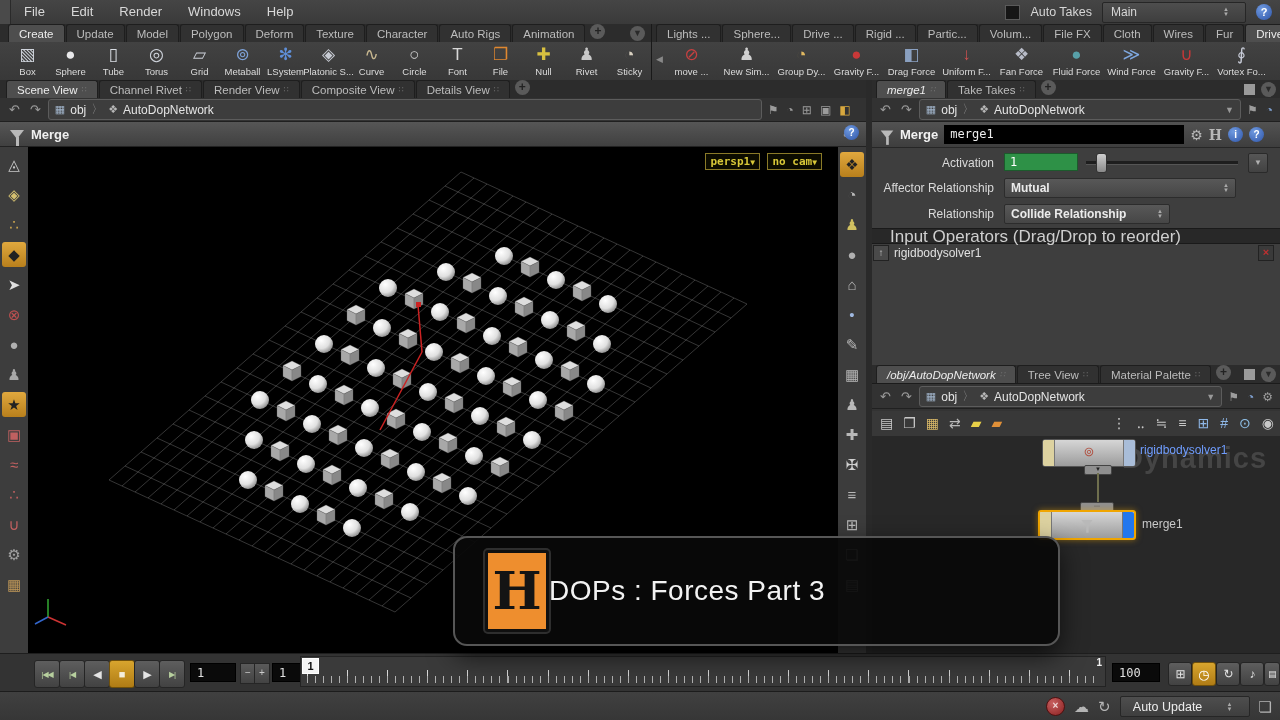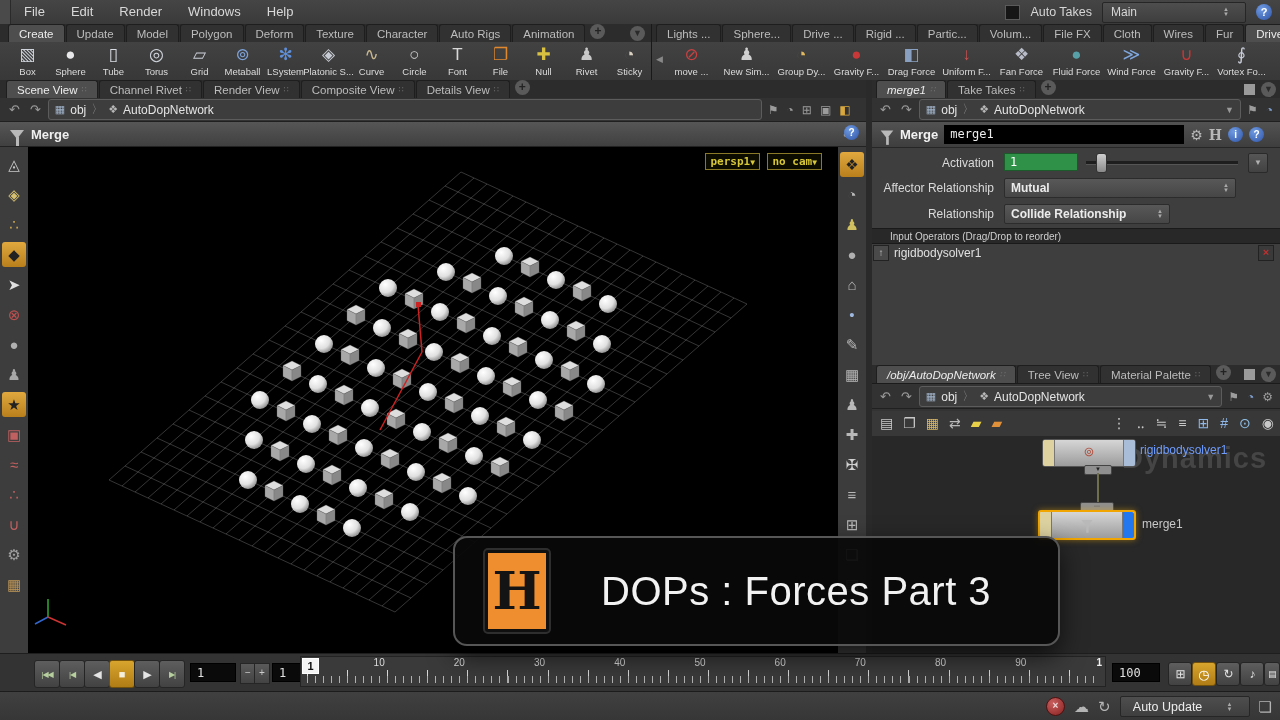--- a/index.html
+++ b/index.html
@@ -79,21 +79,21 @@
   .ddown{position:absolute;background:linear-gradient(#585858,#464646);border:1px solid #2c2c2c;border-radius:2px;
          color:#ececec;font-weight:bold;font-size:12px;display:flex;align-items:center;height:20px;box-sizing:border-box;
          padding:0 6px;}
   .ddown .spin{margin-left:auto;}
   .sldtrack{position:absolute;height:3px;background:#1e1e1e;border-bottom:1px solid #555;}
   .sldhandle{position:absolute;width:9px;height:18px;background:linear-gradient(#cfcfcf,#8a8a8a);
              border:1px solid #333;border-radius:3px;}
   .minibtn{position:absolute;width:18px;height:18px;background:linear-gradient(#565656,#424242);
            border:1px solid #2a2a2a;border-radius:2px;color:#b0b0b0;font-size:8px;text-align:center;line-height:18px;}
   #inputshdr{left:872px;top:228px;width:408px;height:16px;background:#282828;border-top:1px solid #1a1a1a;
-             border-bottom:1px solid #1a1a1a;line-height:16px;font-size:10px;color:#cfcfcf;padding-left:18px;box-sizing:border-box;}
+             border-bottom:1px solid #1a1a1a;line-height:16px;font-size:17px;color:#cfcfcf;padding-left:18px;box-sizing:border-box;}
   #inputrow{left:872px;top:245px;width:408px;height:16px;display:flex;align-items:center;}
   .uparr{width:14px;height:14px;background:#4a4a4a;border:1px solid #222;color:#ccc;font-size:10px;
          text-align:center;line-height:13px;margin-right:5px;}
   .redx{margin-left:auto;margin-right:6px;width:14px;height:14px;background:#3a3a3a;border:1px solid #222;
         color:#c03030;font-weight:bold;font-size:11px;text-align:center;line-height:13px;}
   
   #neteditor{left:872px;top:436px;width:408px;height:217px;background:#282828;overflow:hidden;}
   .watermark{position:absolute;font-size:29px;font-weight:bold;color:#454545;letter-spacing:1px;}
   .node{position:absolute;height:26px;background:linear-gradient(#d6d6d6,#9c9c9c);border:1px solid #555;
         border-radius:3px;display:flex;}
@@ -133,21 +133,21 @@
   .redcircle{width:17px;height:17px;border-radius:50%;background:radial-gradient(circle at 35% 30%,#c86060,#8a2020);
              border:1px solid #501010;color:#f0d8d8;font-size:10px;font-weight:bold;text-align:center;line-height:16px;}
   .gicon{color:#b4b4b4;font-size:15px;}
   
   #overlay{left:453px;top:536px;width:607px;height:110px;background:rgba(9,9,9,.93);
            border:2px solid #565656;border-radius:14px;box-shadow:0 10px 26px rgba(0,0,0,.65);
            display:flex;align-items:center;z-index:60;box-sizing:border-box;}
   #hlogo{width:58px;height:76px;margin-left:30px;background:#ee8e2e;border:3px solid #101010;
          box-shadow:0 0 0 2px #2e2e2e;border-radius:3px;display:flex;align-items:center;justify-content:center;}
   #hlogo span{font-family:"DejaVu Serif",serif;font-weight:bold;font-size:52px;color:#141414;line-height:70px;}
-  #overlay .otitle{margin-left:52px;font-size:40px;color:#f2f2f2;letter-spacing:.5px;}
+  #overlay .otitle{font-size:28px;color:#f2f2f2;letter-spacing:.5px;}
 </style>
 </head>
 <body>
 
 <div id="menubar" class="abs">
   <div class="grip"></div>
   <div class="menuitem">File</div>
   <div class="menuitem">Edit</div>
   <div class="menuitem">Render</div>
   <div class="menuitem">Windows</div>
@@ -810,31 +810,20 @@
       <span class="tg green">▶|</span>
     </div>
   <div class="framefield" style="left:190px;width:46px;">1</div>
   <div class="sbtn" style="left:240px;">−</div>
   <div class="sbtn" style="left:254px;">+</div>
   <div class="framefield" style="left:272px;width:30px;">1</div>
 
   <div id="ruler" class="abs" style="top:2px;">
     <div class="ticks-major"></div>
     <div class="ticks-minor"></div>
-    <div class="labels" id="ruler-labels">
-        <span style="left: 72.18px;">10</span>
-        <span style="left: 152.38px;">20</span>
-        <span style="left: 232.58px;">30</span>
-        <span style="left: 312.78px;">40</span>
-        <span style="left: 392.98px;">50</span>
-        <span style="left: 473.18px;">60</span>
-        <span style="left: 553.38px;">70</span>
-        <span style="left: 633.58px;">80</span>
-        <span style="left: 713.78px;">90</span>
-      </div>
     <div id="playhead">1</div>
     <span id="endtick">1</span>
   </div>
 
   <div class="framefield" style="left:1112px;width:48px;">100</div>
   <div class="tbtn" style="left:1168px;width:22px;height:22px;top:8px;">
       <span class="tg" style="font-size:12px;">⊞</span>
     </div>
   <div class="tbtn on" style="left:1192px;width:22px;height:22px;top:8px;">
       <span style="font-size:13px;color:#fff;">◷</span>

